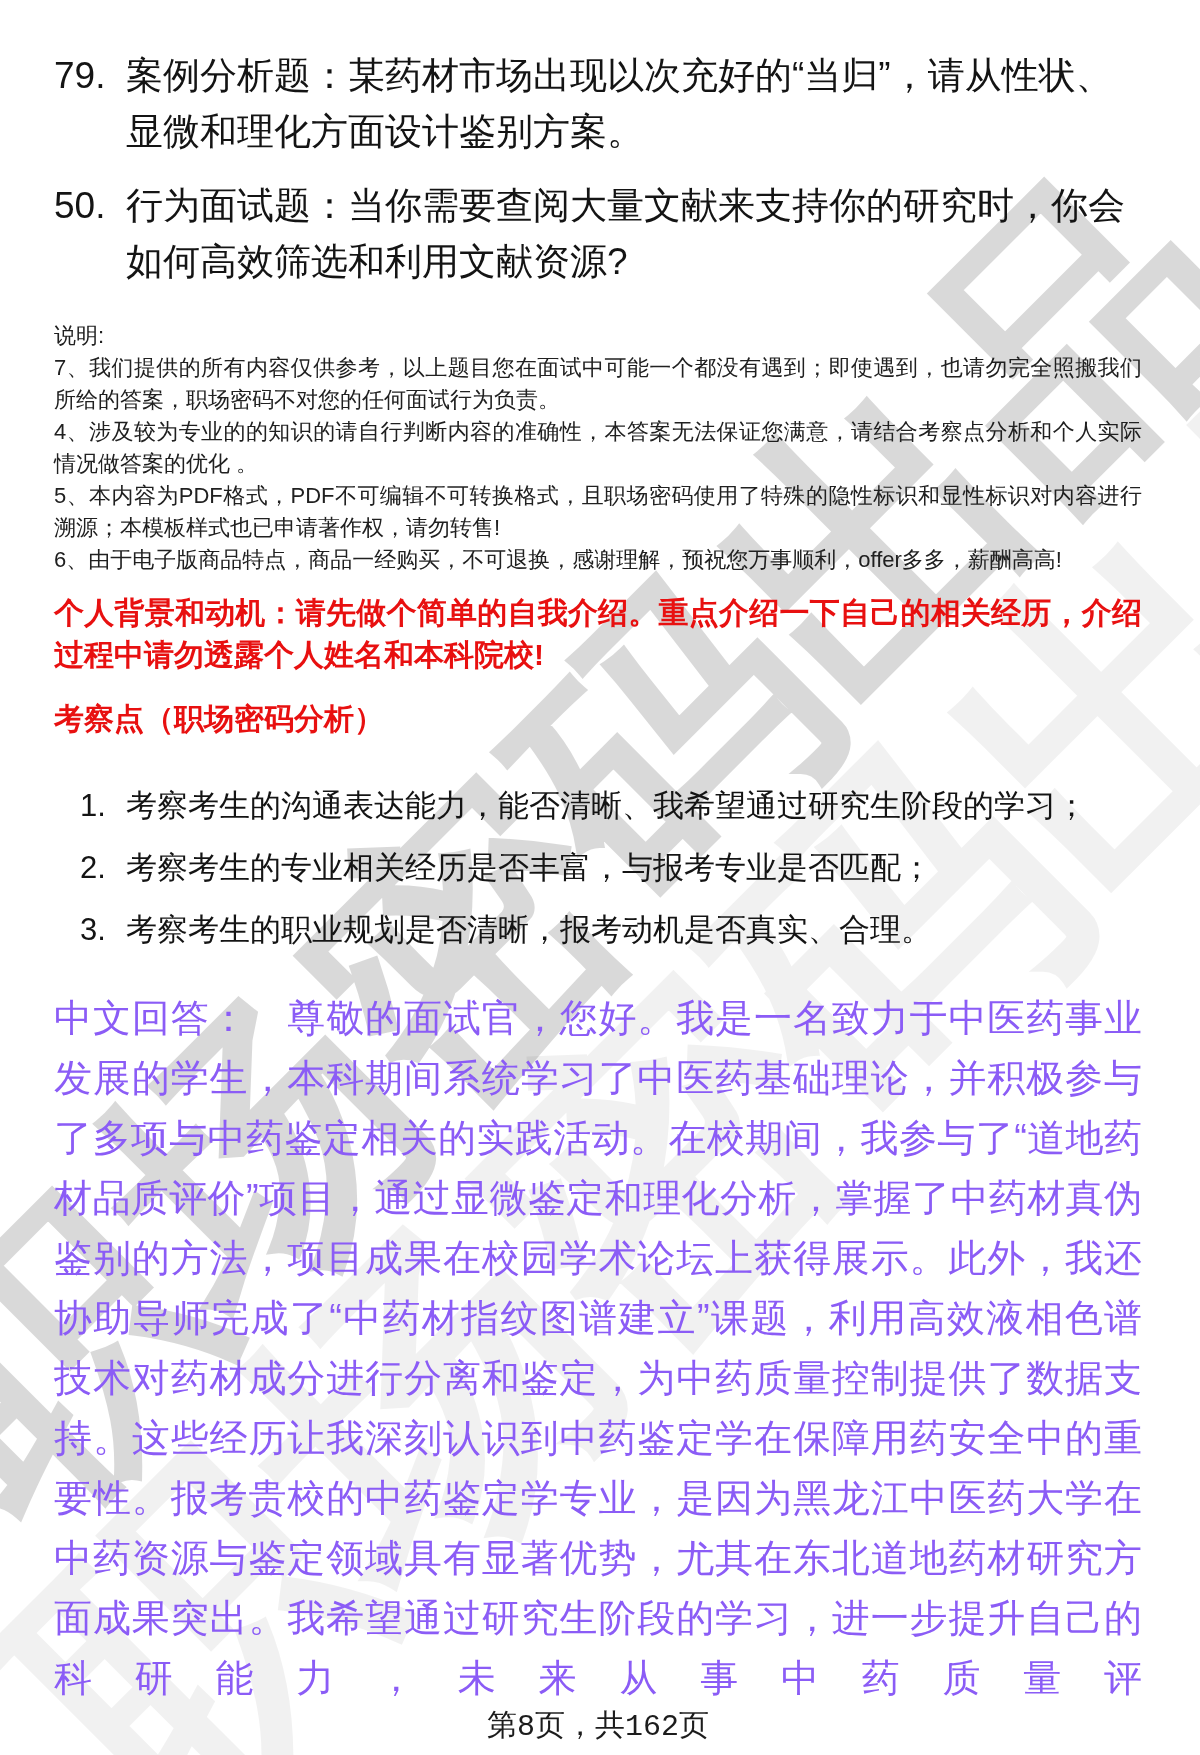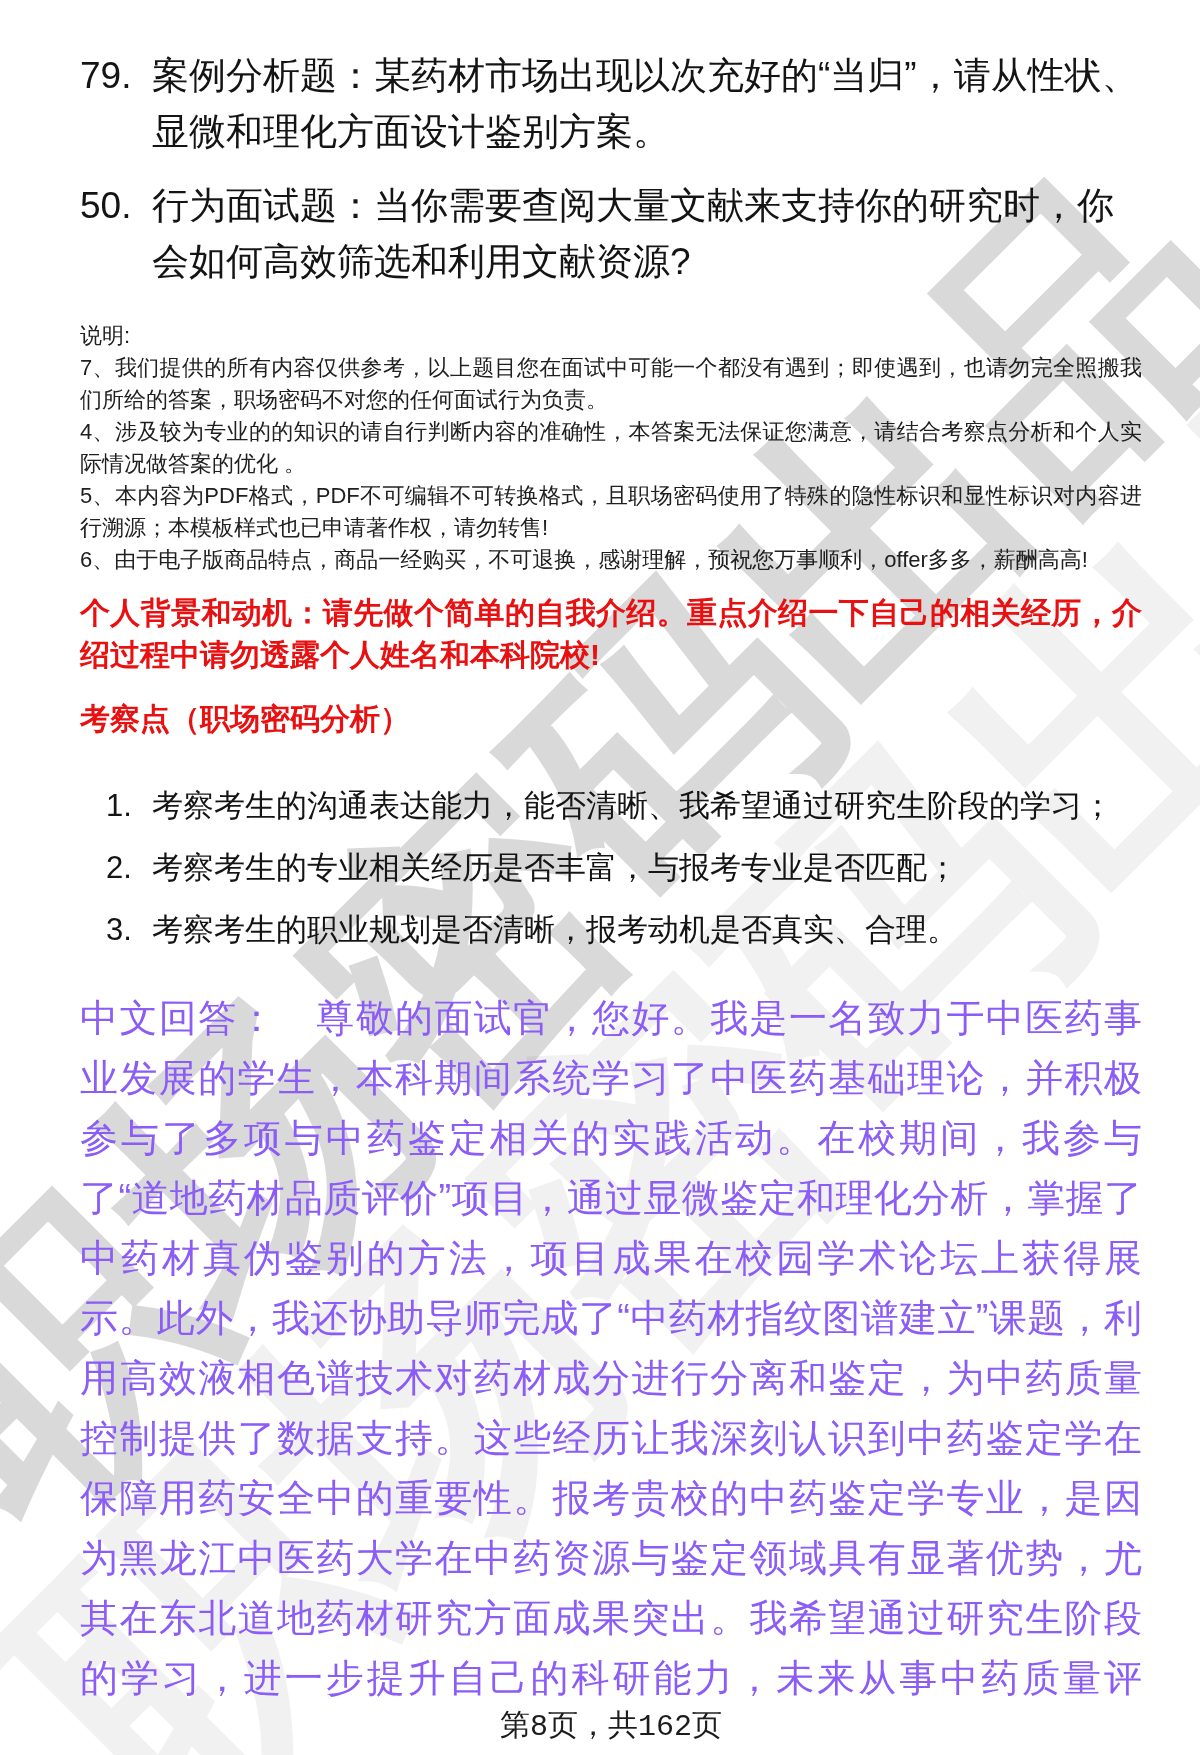--- a/index.html
+++ b/index.html
@@ -40,21 +40,21 @@
   .wm-light {
     font-size: 330px;
     color: rgba(0, 0, 0, 0.055);
     left: -210px;
     top: 830px;
   }
   
   .content {
     position: relative;
     z-index: 1;
-    padding: 48px 58px 0 80px;
+    padding: 48px 58px 0 54px;
   }
   .question {
     display: flex;
     font-size: 37px;
     line-height: 56px;
     color: #141414;
   }
   .question .q-num {
     flex: none;
     width: 72px;

